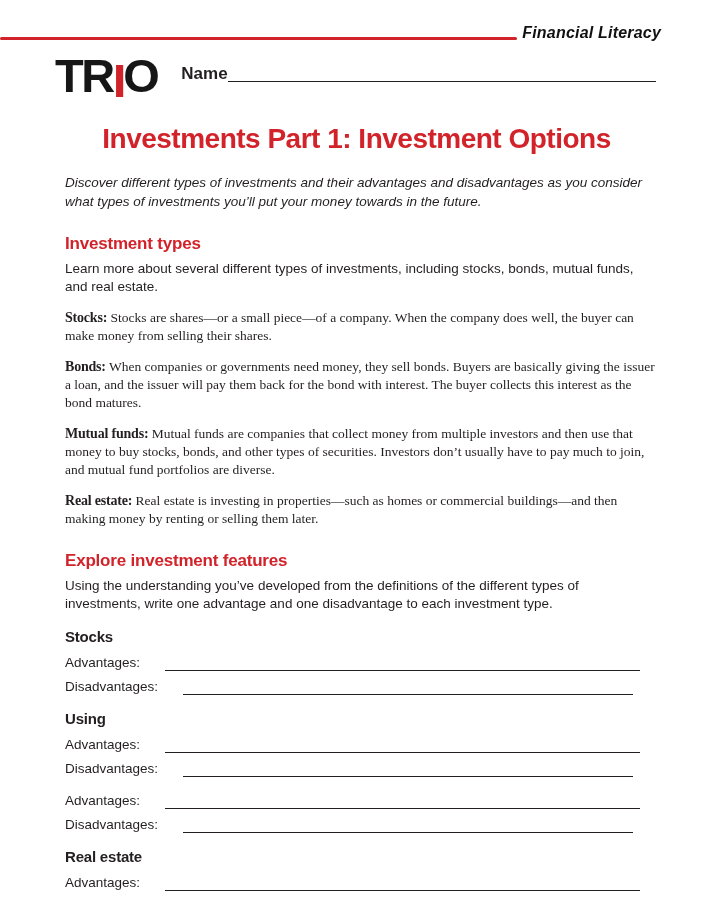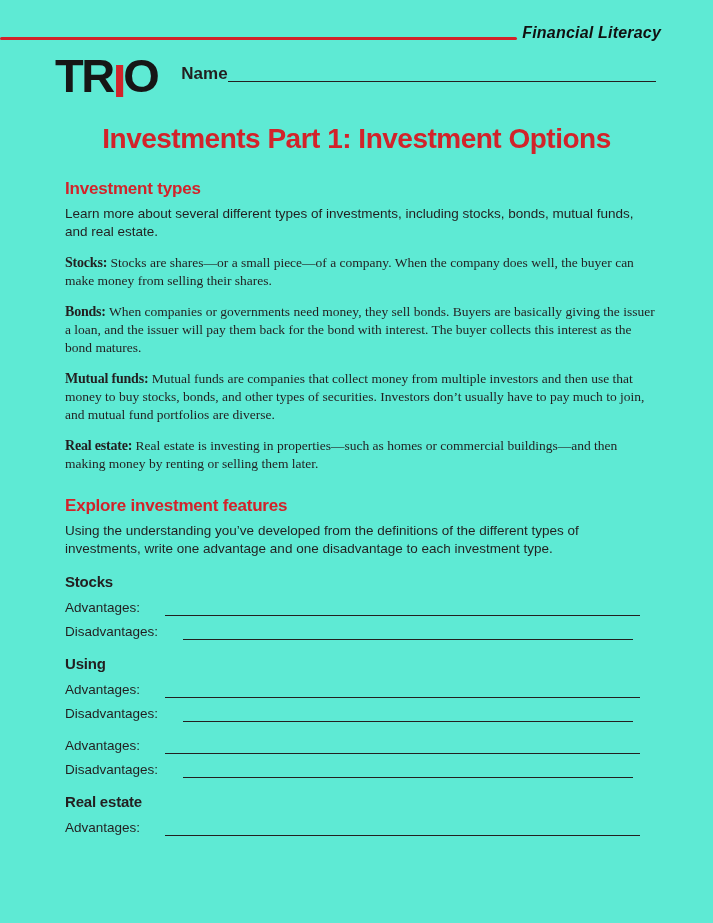--- a/index.html
+++ b/index.html
@@ -1,20 +1,20 @@
 <!DOCTYPE html>
 <html><head>
 <meta charset="utf-8">
 <style>
   html,body { margin:0; padding:0; background:#e8e8e8; }
   .page {
     position:relative;
     width:713px; height:923px;
     margin:0 auto;
-    background:#5eead4;
+    background:#ffffff;
     font-family:"Liberation Sans", sans-serif;
     color:#231F20;
     overflow:hidden;
     box-sizing:border-box;
   }
   
   .header { position:relative; height:108px; }
   .red-rule {
     position:absolute; top:37px; left:0;
     width:517px; height:3px;
@@ -96,20 +96,21 @@
         <span class="name-label">Name</span>
         <span class="name-line"></span>
       </div>
     </div>
   </div>
 
   <h1 class="title">Investments Part 1: Investment Options</h1>
 
   <div class="content">
 
+    <p class="intro">Discover different types of investments and their advantages and disadvantages as you consider what types of investments you’ll put your money towards in the future.</p>
 
     <h2 class="section-heading">Investment types</h2>
     <p class="body-p">Learn more about several different types of investments, including stocks, bonds, mutual funds, and real estate.</p>
 
     <p class="body-p def"><b>Stocks:</b> <span>Stocks are shares—or a small piece—of a company. When the company does well, the buyer can make money from selling their shares.</span></p>
 
     <p class="body-p def"><b>Bonds:</b> <span>When companies or governments need money, they sell bonds. Buyers are basically giving the issuer a loan, and the issuer will pay them back for the bond with interest. The buyer collects this interest as the bond matures.</span></p>
 
     <p class="body-p def"><b>Mutual funds:</b> <span>Mutual funds are companies that collect money from multiple investors and then use that money to buy stocks, bonds, and other types of securities. Investors don’t usually have to pay much to join, and mutual fund portfolios are diverse.</span></p>
 

